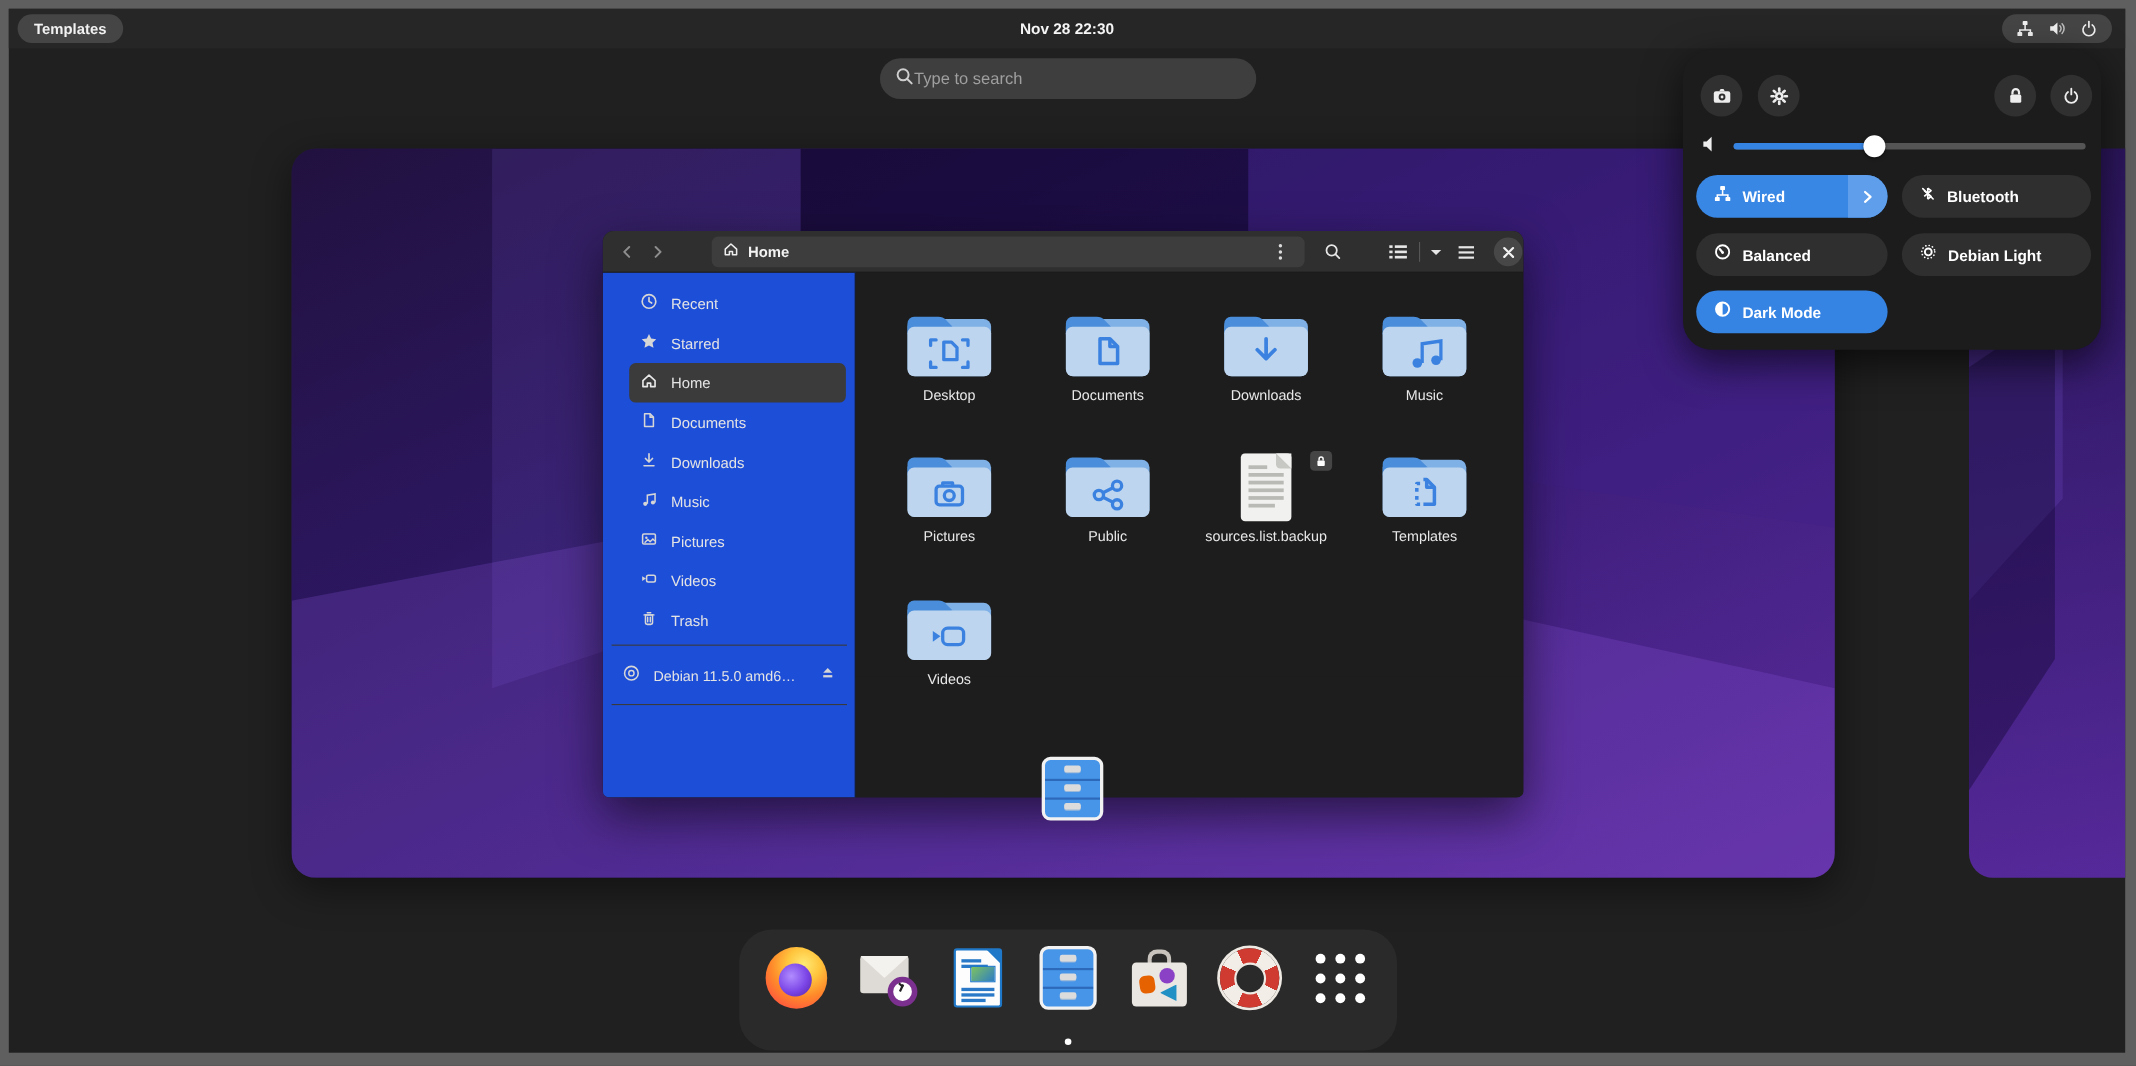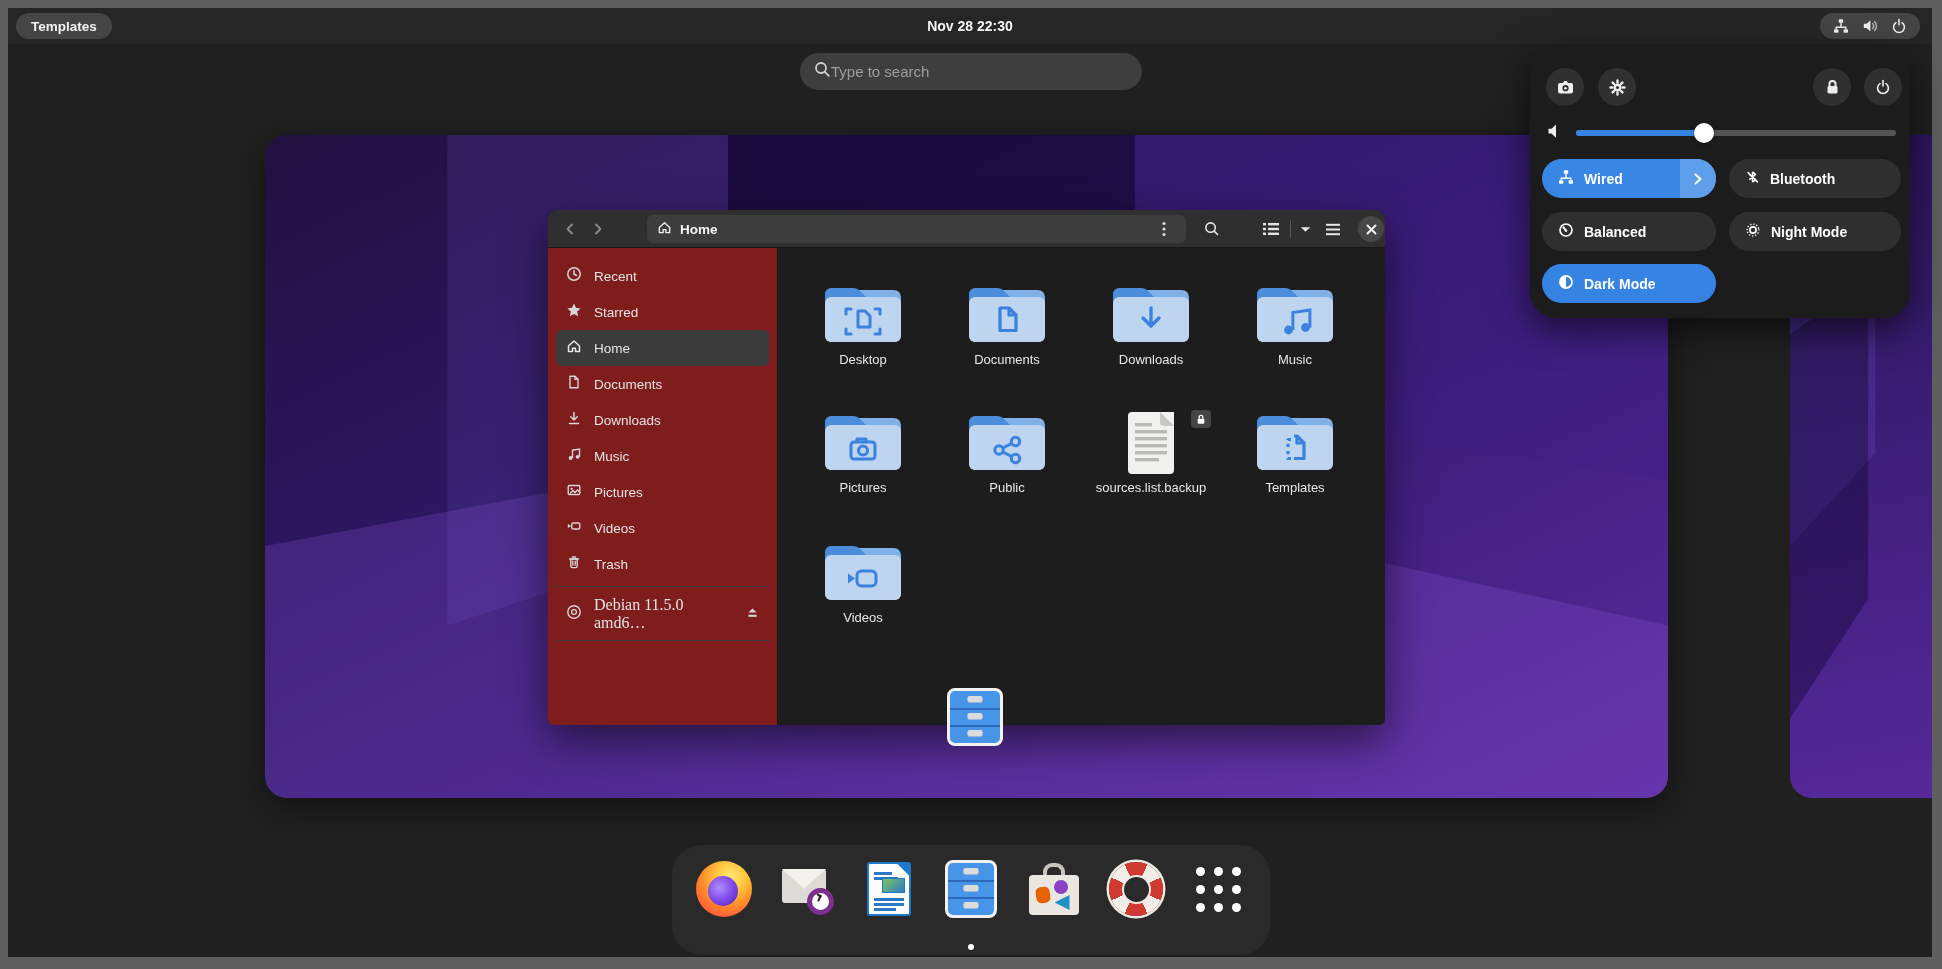--- a/index.html
+++ b/index.html
@@ -34,21 +34,21 @@
           background:#1d1d1d; box-shadow:0 16px 44px rgba(0,0,0,.55); }
   .fhdr { position:absolute; left:0; top:0; width:837px; height:38px; background:#2f2f2f; border-bottom:1px solid #191919; }
   .hbtn { position:absolute; width:28px; height:28px; top:5px; display:flex; align-items:center; justify-content:center; border-radius:6px; cursor:pointer; }
   .pathbar { position:absolute; left:99px; top:5px; width:539px; height:28px; background:#3d3d3d; border-radius:6px;
              display:flex; align-items:center; padding:0 10px; gap:8px; cursor:pointer; }
   .pathbar .loc { font-size:13.5px; font-weight:700; color:#f3f3f3; }
   .kebab { margin-left:auto; display:flex; align-items:center; justify-content:center; width:24px; height:24px; cursor:pointer; }
   .closebtn { position:absolute; left:810px; top:6px; width:26px; height:26px; border-radius:50%; background:#474747;
               display:flex; align-items:center; justify-content:center; cursor:pointer; }
   .fbody { position:absolute; left:0; top:38px; width:837px; height:477px; display:flex; }
-  .fside { position:relative; width:230px; height:477px; background:#7f1d1d; border-right:1px solid #161616; padding:10px 8px 0 8px; }
+  .fside { position:relative; width:230px; height:477px; background:#1d4ed8; border-right:1px solid #161616; padding:10px 8px 0 24px; }
   .srow { display:flex; align-items:center; height:36px; padding:0 10px; gap:12px; border-radius:6px; cursor:pointer; }
   .srow.sel { background:#3b3b3b; }
   .srow .lbl { font-size:13.5px; color:#e4e4e4; }
   .ssep { position:absolute; left:0; width:214px; margin:0 8px; height:1px; background:#3a3a3a; }
   .fcontent { position:relative; width:606px; height:367px; background:#1d1d1d; }
   .gitem { position:absolute; width:120px; height:118px; cursor:pointer; }
   .gitem svg.fold { display:block; margin:0 auto; }
   .gitem .glabel { margin-top:6px; text-align:center; font-size:13px; color:#e8e8e8; }
   .emblem { position:absolute; left:100px; top:-2px; width:20px; height:18px; background:#454545; border-radius:4px;
             display:flex; align-items:center; justify-content:center; }
@@ -286,21 +286,21 @@
                 </svg></span>
             <span class="lbl">Trash</span>
           </div>
 
           <div class="ssep" style="top:338px;"></div>
           <div class="srow abs" style="top:344px; left:8px; width:214px; height:44px;">
             <span><svg width="16" height="16" viewBox="0 0 16 16">
                   <circle cx="8" cy="8" r="6.2" stroke="#d6d6d6" stroke-width="1.4" fill="none"></circle>
                   <circle cx="8" cy="8" r="2.4" stroke="#d6d6d6" stroke-width="1.3" fill="none"></circle>
                 </svg></span>
-            <span class="lbl" style="font-size:16px;font-family:Liberation Serif, serif;">Debian 11.5.0 amd6…</span>
+            <span class="lbl" style="font-size:13px;">Debian 11.5.0 amd6…</span>
             <span style="margin-left:auto;"><svg width="15" height="15" viewBox="0 0 16 16">
                   <path d="M8 3.6l4.4 4.4H3.6z" fill="#d6d6d6"></path>
                   <rect x="3.6" y="10.4" width="8.8" height="2.2" fill="#d6d6d6"></rect>
                 </svg></span>
           </div>
           <div class="ssep" style="top:392px;"></div>
         </div>
 
         <div class="fcontent">
 
@@ -589,21 +589,21 @@
       </span>
       <span class="tlbl">Balanced</span>
     </div>
     <div class="toggle" style="left:199px; top:167px; width:172px;">
       <span>
         <svg width="16" height="16" viewBox="0 0 16 16">
             <circle cx="8" cy="8" r="3.1" stroke="#fff" stroke-width="1.7" fill="none"></circle>
             <circle cx="8" cy="8" r="5.9" stroke="#fff" stroke-width="1.5" fill="none" stroke-dasharray="0.1 3" stroke-linecap="round"></circle>
           </svg>
       </span>
-      <span class="tlbl">Night Mode</span>
+      <span class="tlbl">Debian Light</span>
     </div>
     <div class="toggle on" style="left:12px; top:219px; width:174px; background:#3584e4;">
       <span>
         <svg width="16" height="16" viewBox="0 0 16 16">
             <circle cx="8" cy="8" r="6" stroke="#fff" stroke-width="1.8" fill="none"></circle>
             <path d="M8 2a6 6 0 0 0 0 12z" fill="#fff"></path>
           </svg>
       </span>
       <span class="tlbl">Dark Mode</span>
     </div>

